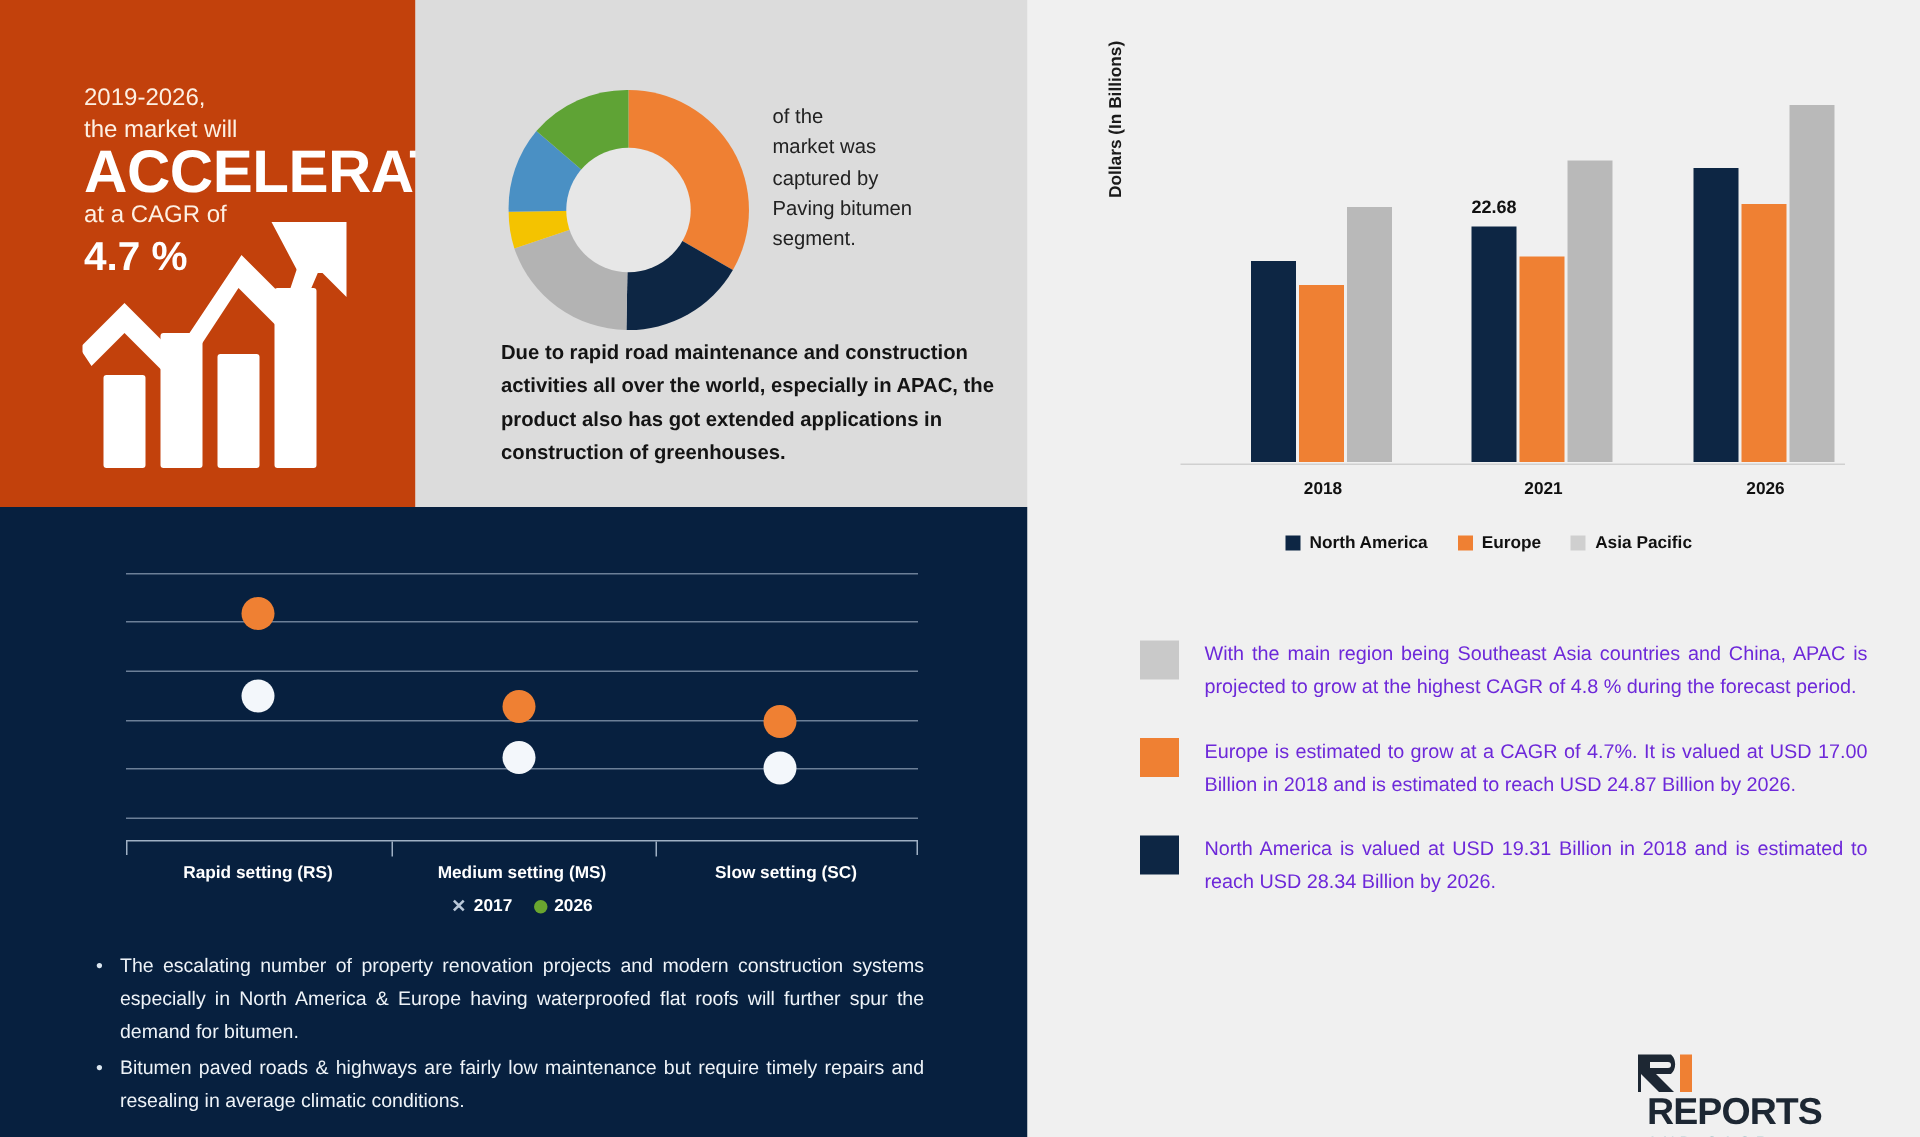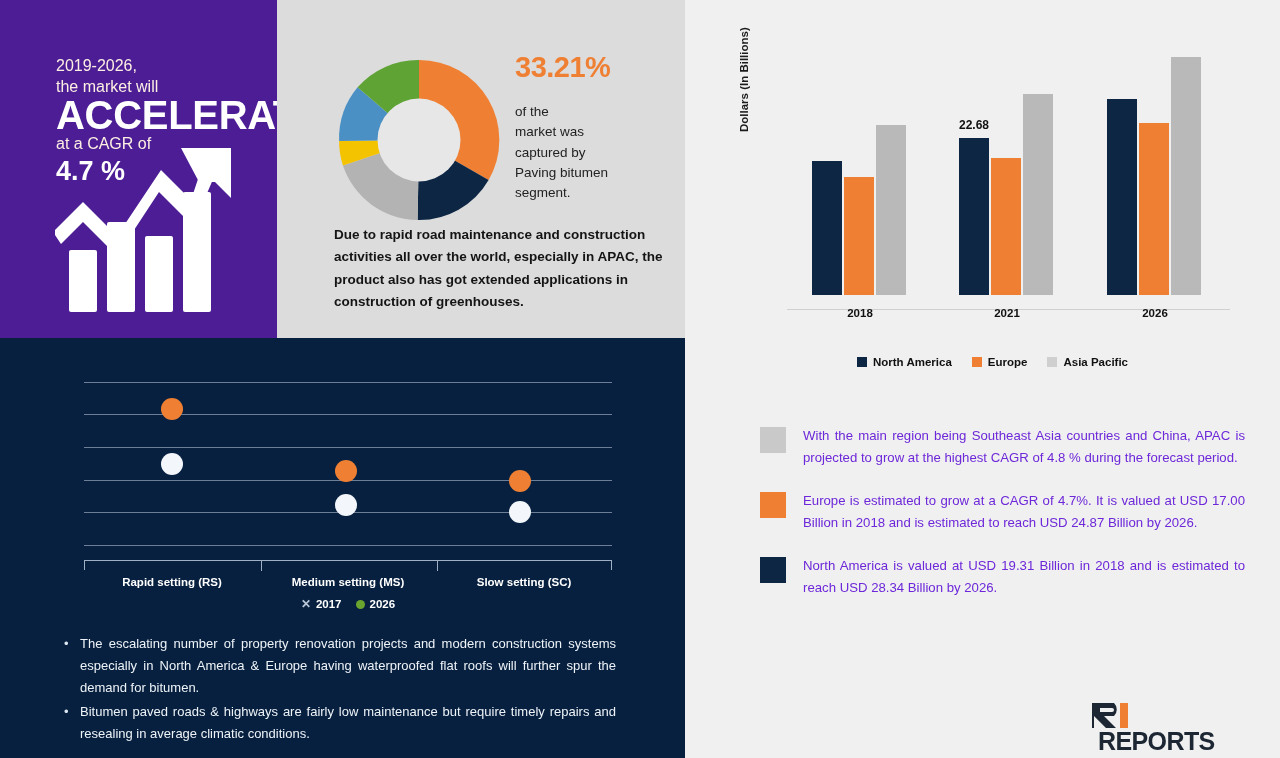--- a/index.html
+++ b/index.html
@@ -7,21 +7,21 @@
   body {
     font-family:"Liberation Sans", sans-serif;
     background:#f0f0f0;
     overflow:hidden;
     position:relative;
   }
   #root { position:relative; width:1280px; height:758px; }
 
   
   .panel { position:absolute; }
-  #panel-accelerate { left:0; top:0; width:277px; height:338px; background:#4c1d95; }
+  #panel-accelerate { left:0; top:0; width:277px; height:338px; background:#c2410c; }
   #panel-donut { left:277px; top:0; width:408px; height:338px; background:#dcdcdc; }
   #panel-dark { left:0; top:338px; width:685px; height:420px; background:#07203f; }
   #panel-right { left:685px; top:0; width:595px; height:758px; background:#f0f0f0; }
 
   
   #accel-text { position:absolute; left:56px; top:55px; width:210px; color:#ffffff; }
   .accel-l1 { font-size:16px; line-height:21px; color:#fdf0e3; }
   .accel-l2 { font-size:16px; line-height:21px; color:#fdf0e3; }
   .accel-big { font-size:40px; font-weight:bold; line-height:36px; letter-spacing:-0.3px; color:#ffffff; }
   .accel-l3 { font-size:16px; line-height:22px; color:#fdf0e3; }
@@ -66,21 +66,21 @@
   .bullet { display:flex; gap:10px; margin-bottom:2px; }
   .bullet .bdot { flex:0 0 6px; font-size:13px; line-height:22px; color:#dbe6f0; }
   .bullet .btxt { flex:1; font-size:13px; line-height:22px; text-align:justify; }
 
   
   #barchart { position:absolute; left:745px; top:72px; width:495px; height:270px; }
   #ylabel { position:absolute; left:-7px; top:60px; transform:rotate(-90deg);
     transform-origin:left top; font-size:11.5px; font-weight:bold; color:#1a1a1a; white-space:nowrap; }
   #plotarea { position:absolute; left:42px; top:0; right:10px; bottom:32px; }
   #baseline { position:absolute; left:0; right:0; bottom:0; height:1px; background:#d0d0d0; }
-  .bargroup { position:absolute; bottom:15px; height:100%; }
+  .bargroup { position:absolute; bottom:2px; height:100%;margin-left:22px; }
   .bar { position:absolute; bottom:0; width:30px; }
   .bar-na { background:#0d2644; }
   .bar-eu { background:#ef8033; }
   .bar-ap { background:#b9b9b9; }
   .barlabel { position:absolute; font-size:12px; font-weight:bold; color:#111; white-space:nowrap; transform:translateX(-50%); }
   .xcat { position:absolute; bottom:-24px; font-size:11.5px; font-weight:bold; color:#111;
     transform:translateX(-50%); white-space:nowrap; }
 
   #bar-legend { position:absolute; left:745px; top:356px; width:495px;
     display:flex; justify-content:center; align-items:center; gap:20px;
@@ -139,21 +139,20 @@
         <path fill="#f4c300" d="M85 85 L8.9 110.6 A80 80 0 0 1 5.1 86.1 Z"></path>
 
         <path fill="#4a90c4" d="M85 85 L5.1 86.1 A80 80 0 0 1 23.6 32.3 Z"></path>
 
         <path fill="#5fa335" d="M85 85 L23.6 32.3 A80 80 0 0 1 85 5 Z"></path>
         <circle cx="85" cy="85" r="41.5" fill="#e7e7e7"></circle>
       </svg>
     </div>
 
     <div id="pct-block">
-      <div id="pct-value">33.21%</div>
       <div id="pct-desc">
         <div> of the</div>
         <div>market was</div>
         <div>captured by</div>
         <div>Paving bitumen</div>
         <div>segment.</div>
       </div>
     </div>
 
     <div id="donut-note">Due to rapid road maintenance and construction activities all over the world, especially in APAC, the product also has got extended applications in construction of greenhouses.</div>

